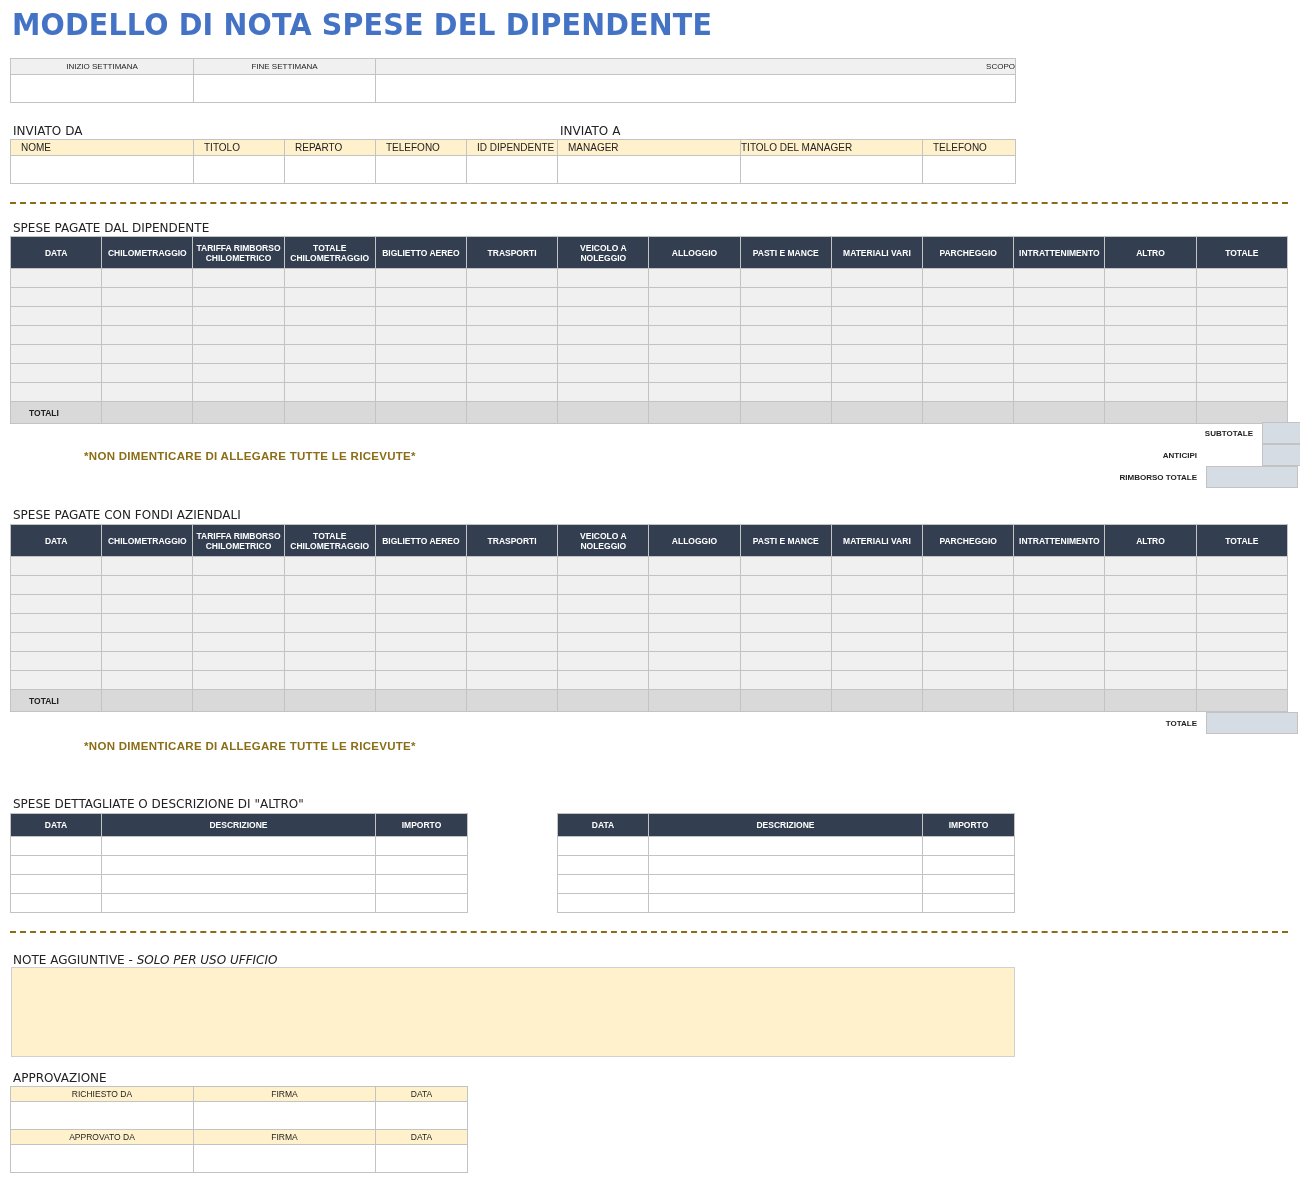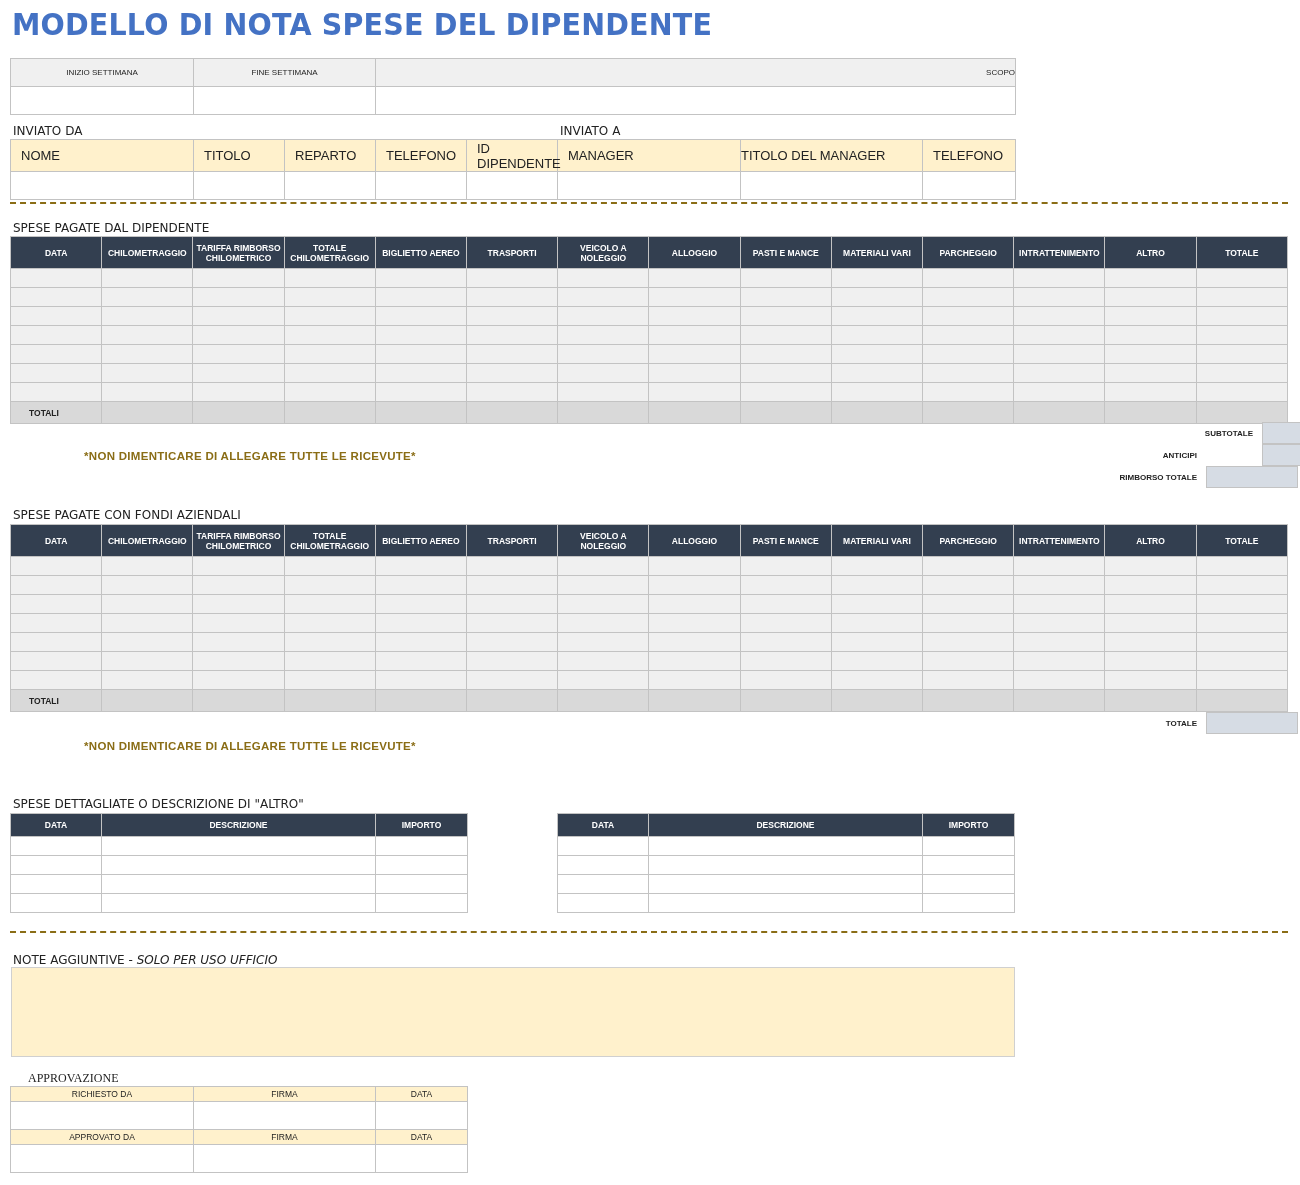--- a/index.html
+++ b/index.html
@@ -4,24 +4,24 @@
 <style>
   * { box-sizing: border-box; margin: 0; padding: 0; }
   body { width: 1300px; height: 1185px; background: #ffffff; font-family: "Liberation Sans", sans-serif; color: #222; position: relative; overflow: hidden; }
   .abs { position: absolute; }
   .title { left: 12px; top: 6px; font-size: 31px; font-weight: bold; color: #4472c4; letter-spacing: 0.2px; font-family: "DejaVu Sans", sans-serif; transform: scaleX(0.92); transform-origin: left; }
   table { border-collapse: collapse; table-layout: fixed; }
   td, th { border: 1.5px solid #c3c3c3; padding: 0; }
   .sec-label { font-size: 12px; color: #222; font-family: "DejaVu Sans", sans-serif; }
   .sec-label i { font-style: italic; }
   
-  .wk th { background: #f0f0f0; font-size: 8px; font-weight: normal; height: 28px; }
+  .wk th { background: #f0f0f0; font-size: 8px; font-weight: normal; height: 16px; }
   .wk td { height: 28px; background: #fff; }
   
-  .cream th { background: #fff1cc; font-size: 13px; font-weight: normal; height: 32px; text-align: left; padding-left: 10px; margin-left: 16px; }
+  .cream th { background: #fff1cc; font-size: 10px; font-weight: normal; height: 16px; text-align: left; padding-left: 10px; margin-left: 16px; }
   .cream td { height: 28px; background: #fff; }
   .cream th.r { text-align: left; padding-right: 30px; padding-left:0;}
   
   .dark th { background: #333f50; color: #fff; font-size: 8.5px; font-weight: bold; height: 32px; line-height: 10px; text-align: center; border-color: #c3c3c3; }
   .dark td { height: 19px; background: #f0f0f0; }
   .dark tr.tot td { background: #d9d9d9; height: 22px; }
   .dark tr.tot td.lbl { font-size: 8.5px; font-weight: bold; padding-left: 18px; }
   .det th { height: 23px; }
   .det td { background: #fff; height: 19px; }
   .dash { left: 10px; width: 1278px; height: 0; border-top: 2px dashed #8a6d16; }
@@ -526,21 +526,21 @@
     </tbody>
   </table>
 
 <div class="abs dash" style="top:931px;"></div>
 
 <div class="abs sec-label" style="left:13px;top:953px;">
   <span>NOTE AGGIUNTIVE - </span><i>SOLO PER USO UFFICIO</i>
 </div>
 <div class="abs notes"></div>
 
-<div class="abs sec-label" style="left:28px;top:1071px;font-family:Liberation Serif, serif;">APPROVAZIONE</div>
+<div class="abs sec-label" style="left:13px;top:1071px;">APPROVAZIONE</div>
 <table class="abs appr" style="left:10px;top:1086px;width:457px;">
   <colgroup>
       <col style="width:183px">
       <col style="width:182px">
       <col style="width:92px">
     </colgroup>
   <tbody>
       <tr>
     <th>RICHIESTO DA</th>
     <th>FIRMA</th>

